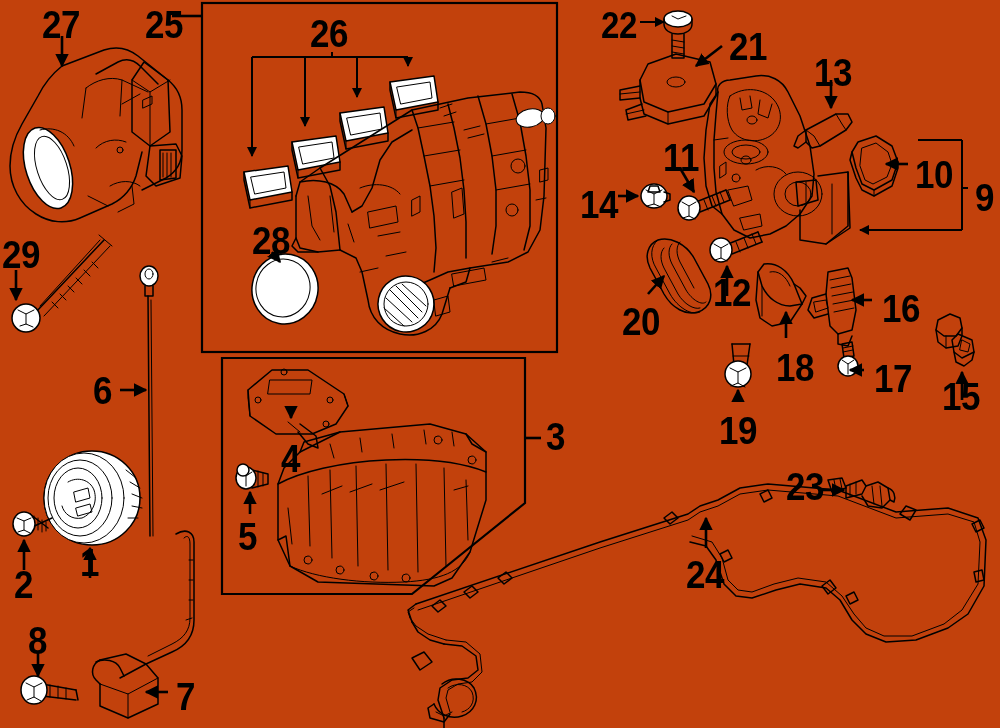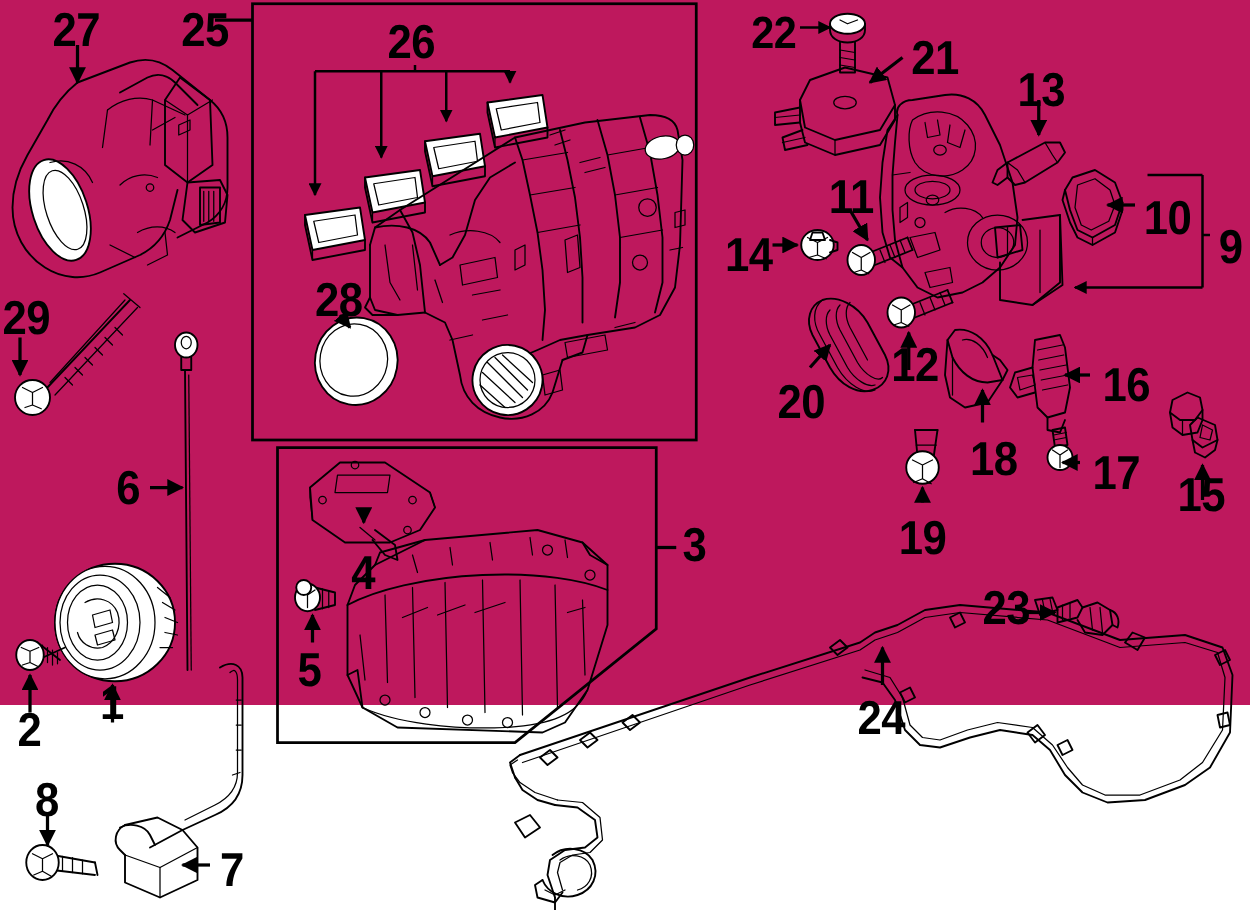--- a/index.html
+++ b/index.html
@@ -1,19 +1,19 @@
 <!DOCTYPE html>
 <html><head>
 <meta charset="utf-8">
 <title>Engine Parts Diagram</title>
 <style>
   html,body{margin:0;padding:0;background:#ffffff;}
   body{width:1000px;height:728px;overflow:hidden;
        font-family:"Liberation Sans","DejaVu Sans",sans-serif;}
-  #stage{position:relative;width:1000px;height:564px;background:#be185d;}
+  #stage{position:relative;width:1000px;height:728px;background:#c2410c;}
   #art{position:absolute;left:0;top:0;width:1000px;height:728px;}
   .lbl{position:absolute;font-family:"Liberation Sans","DejaVu Sans",sans-serif;
        font-weight:bold;color:#000;line-height:1;white-space:nowrap;
        letter-spacing:-0.5px;transform:scaleX(0.92);transform-origin:left center;}
 </style>
 </head>
 <body>
 
 <div id="stage">
 

